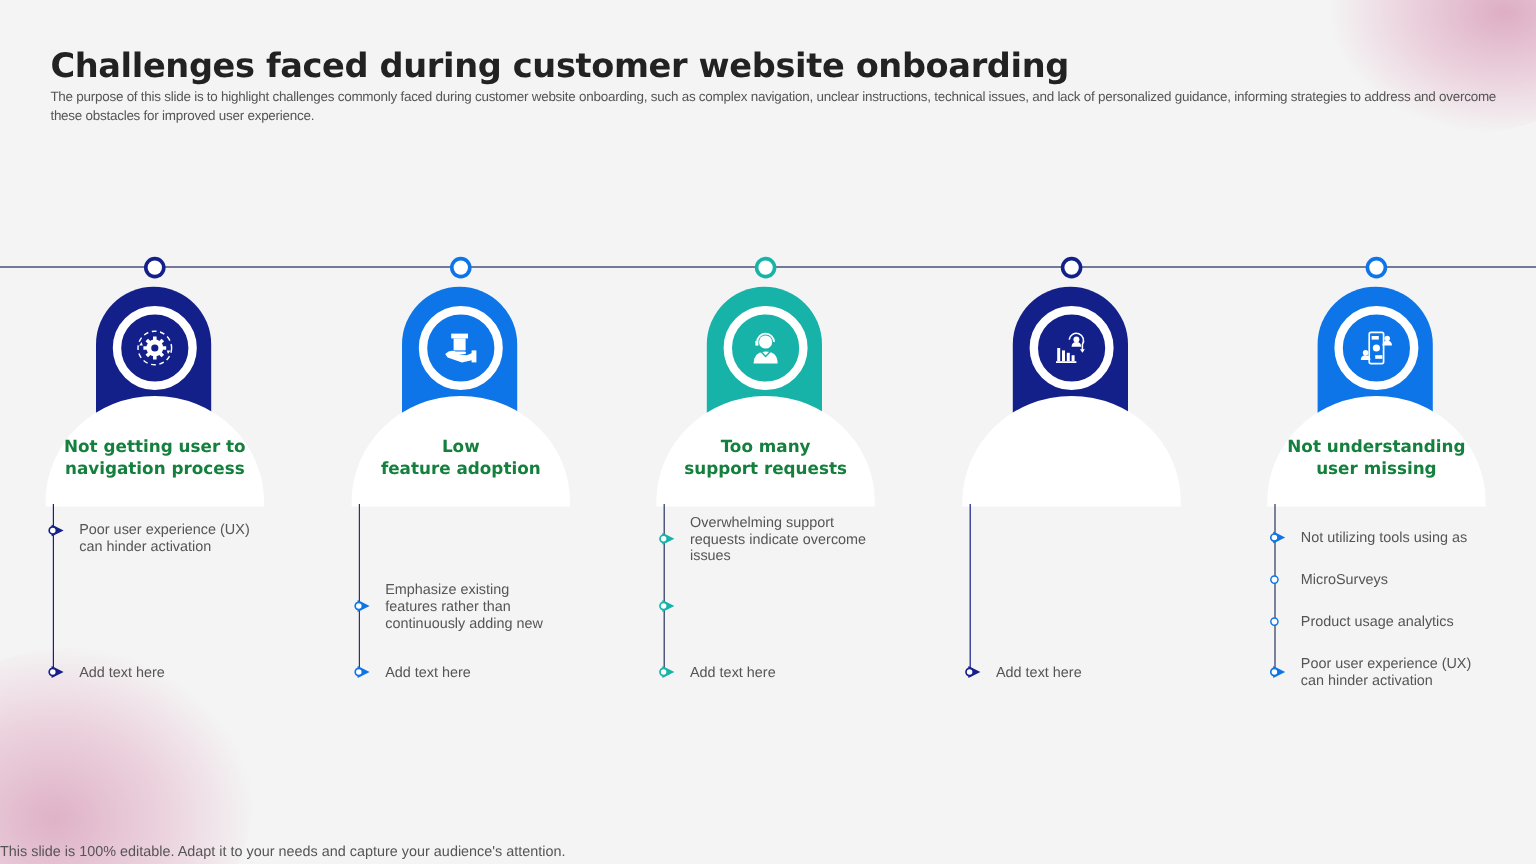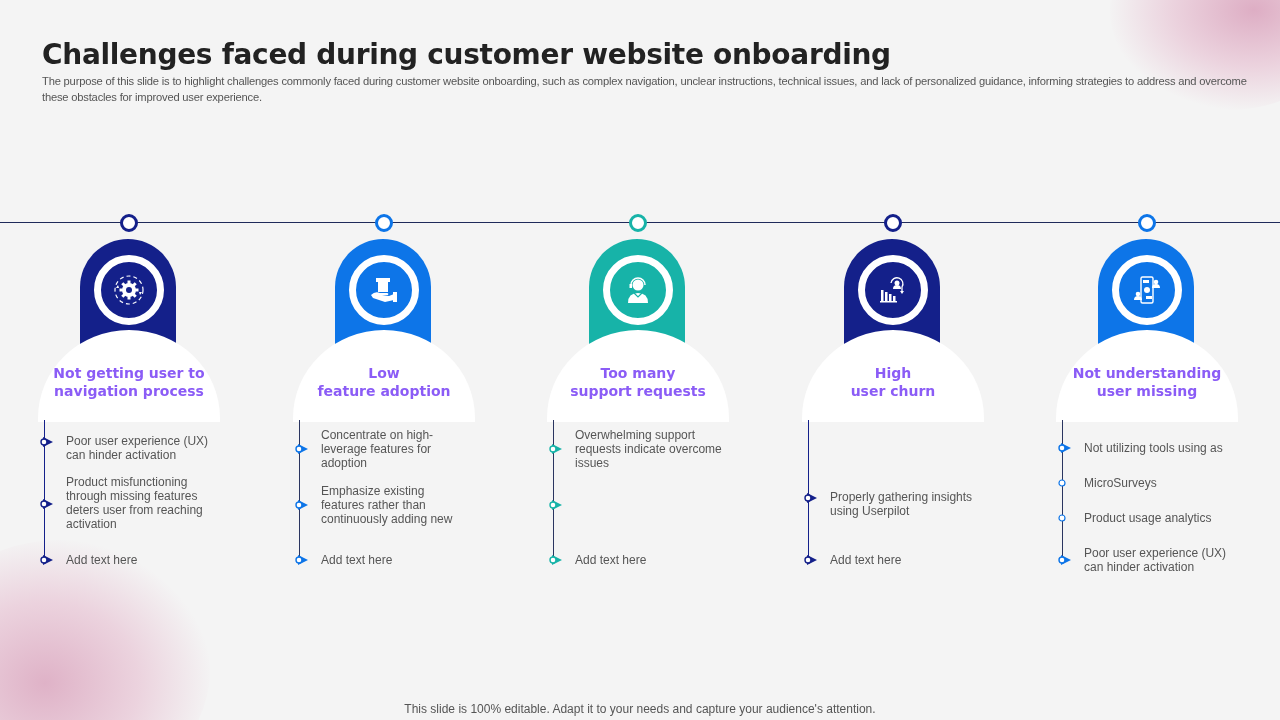--- a/index.html
+++ b/index.html
@@ -8,25 +8,25 @@
   .blob-bl { position:absolute; left:-90px; bottom:-80px; width:300px; height:260px; border-radius:50%; background:radial-gradient(ellipse at 45% 55%, rgba(214,150,180,0.7) 0%, rgba(225,170,195,0.45) 40%, rgba(244,244,244,0) 72%); }
   .title { position:absolute; left:26px; top:22px; margin:16px; font-family:"DejaVu Sans", sans-serif; font-weight:bold; font-size:28px; letter-spacing:-0.3px; color:#222; white-space:nowrap; }
   .subtitle { position:absolute; left:42px; top:73px; width:1230px; margin:0; font-size:11.2px; line-height:16px; color:#555; letter-spacing:-0.2px; }
   .timeline { position:absolute; left:0; top:222px; width:1280px; height:1px; background:#1f2a5a; }
   .card { position:absolute; top:212px; width:190px; height:380px; }
   .node { position:absolute; left:86px; top:2px; width:12px; height:12px; border-radius:50%; background:#fff; border:3px solid; }
   .tab { position:absolute; left:46px; top:27px; width:96px; height:110px; border-radius:48px 48px 0 0; }
   .ring { position:absolute; left:14px; top:16px; width:56px; height:56px; border-radius:50%; border:7px solid #fff; display:flex; align-items:center; justify-content:center; }
   .ring svg { width:34px; height:34px; }
   .dome { position:absolute; left:4px; top:118px; width:182px; height:92px; background:#fff; border-radius:91px 91px 0 0 / 88px 88px 0 0; }
-  .head { position:absolute; left:0; top:152px; width:190px; text-align:center; font-family:"DejaVu Sans", sans-serif; font-weight:bold; font-size:14px; line-height:18px; color:#8b5cf6; }
+  .head { position:absolute; left:0; top:152px; width:190px; text-align:center; font-family:"DejaVu Sans", sans-serif; font-weight:bold; font-size:14px; line-height:18px; color:#15803d; }
   .vline { position:absolute; left:10px; top:208px; width:1px; height:142px; background:#2a3560; }
   .item { position:absolute; left:32px; width:150px; font-size:12px; line-height:14px; color:#555; }
   .bullet { position:absolute; left:-26px; width:14px; height:10px; }
-  .footer { position:absolute; left:0; top:702px; width:1280px; text-align:center; font-size:12px; color:#555; }
+  .footer { position:absolute; left:0; top:702px; width:1280px; text-align:left; font-size:12px; color:#555; }
 </style>
 </head>
 <body>
 
 <div class="blob-tr"></div>
 <div class="blob-bl"></div>
 
 <h1 class="title">Challenges faced during customer website onboarding</h1>
 <p class="subtitle">The purpose of this slide is to highlight challenges commonly faced during customer website onboarding, such as complex navigation, unclear instructions, technical issues, and lack of personalized guidance, informing strategies to address and overcome these obstacles for improved user experience.</p>
 
@@ -56,27 +56,20 @@
     <div>navigation process</div>
   </div>
   <div class="vline" style="background:#14208a"></div>
   <div class="item" style="top:222px">
     <svg class="bullet" style="top:3px" viewBox="0 0 14 10">
         <path d="M3 0 L13 5 L3 10 Z" fill="#14208a"></path>
         <circle cx="4" cy="5" r="3" fill="#fff" stroke="#14208a" stroke-width="1.4"></circle>
       </svg>
     <span>Poor user experience (UX) can hinder activation</span>
   </div>
-  <div class="item" style="top:263px">
-    <svg class="bullet" style="top:24px" viewBox="0 0 14 10">
-        <path d="M3 0 L13 5 L3 10 Z" fill="#14208a"></path>
-        <circle cx="4" cy="5" r="3" fill="#fff" stroke="#14208a" stroke-width="1.4"></circle>
-      </svg>
-    <span>Product misfunctioning through missing features deters user from reaching activation</span>
-  </div>
   <div class="item" style="top:341px">
     <svg class="bullet" style="top:2px" viewBox="0 0 14 10">
         <path d="M3 0 L13 5 L3 10 Z" fill="#14208a"></path>
         <circle cx="4" cy="5" r="3" fill="#fff" stroke="#14208a" stroke-width="1.4"></circle>
       </svg>
     <span>Add text here</span>
   </div>
 </div>
 
 <div class="card" style="left:289px">
@@ -90,27 +83,20 @@
         <rect x="26" y="19" width="4" height="10" fill="#fff"></rect>
       </svg>
     </div>
   </div>
   <div class="dome"></div>
   <div class="head">
     <div>Low</div>
     <div>feature adoption</div>
   </div>
   <div class="vline" style="background:#2a3560"></div>
-  <div class="item" style="top:216px">
-    <svg class="bullet" style="top:16px" viewBox="0 0 14 10">
-        <path d="M3 0 L13 5 L3 10 Z" fill="#0d75e8"></path>
-        <circle cx="4" cy="5" r="3" fill="#fff" stroke="#0d75e8" stroke-width="1.4"></circle>
-      </svg>
-    <span>Concentrate on high-leverage features for adoption</span>
-  </div>
   <div class="item" style="top:272px">
     <svg class="bullet" style="top:16px" viewBox="0 0 14 10">
         <path d="M3 0 L13 5 L3 10 Z" fill="#0d75e8"></path>
         <circle cx="4" cy="5" r="3" fill="#fff" stroke="#0d75e8" stroke-width="1.4"></circle>
       </svg>
     <span>Emphasize existing features rather than continuously adding new</span>
   </div>
   <div class="item" style="top:341px">
     <svg class="bullet" style="top:2px" viewBox="0 0 14 10">
         <path d="M3 0 L13 5 L3 10 Z" fill="#0d75e8"></path>
@@ -174,32 +160,21 @@
           <rect x="4" y="28" width="17" height="1.5"></rect>
           <circle cx="21" cy="10" r="2.5"></circle>
             <path d="M17 16 q0 -4 4 -4 q4 0 4 4 z"></path>
         </g>
         <path d="M15 10 a6 6 0 1 1 11 4 l0 5" fill="none" stroke="#fff" stroke-width="1.3"></path>
         <path d="M24 18 l2 3 l2 -3 z" fill="#fff"></path>
       </svg>
     </div>
   </div>
   <div class="dome"></div>
-  <div class="head">
-    <div>High</div>
-    <div>user churn</div>
-  </div>
   <div class="vline" style="background:#14208a"></div>
-  <div class="item" style="top:278px">
-    <svg class="bullet" style="top:3px" viewBox="0 0 14 10">
-        <path d="M3 0 L13 5 L3 10 Z" fill="#14208a"></path>
-        <circle cx="4" cy="5" r="3" fill="#fff" stroke="#14208a" stroke-width="1.4"></circle>
-      </svg>
-    <span>Properly gathering insights using Userpilot</span>
-  </div>
   <div class="item" style="top:341px">
     <svg class="bullet" style="top:2px" viewBox="0 0 14 10">
         <path d="M3 0 L13 5 L3 10 Z" fill="#14208a"></path>
         <circle cx="4" cy="5" r="3" fill="#fff" stroke="#14208a" stroke-width="1.4"></circle>
       </svg>
     <span>Add text here</span>
   </div>
 </div>
 
 <div class="card" style="left:1052px">

